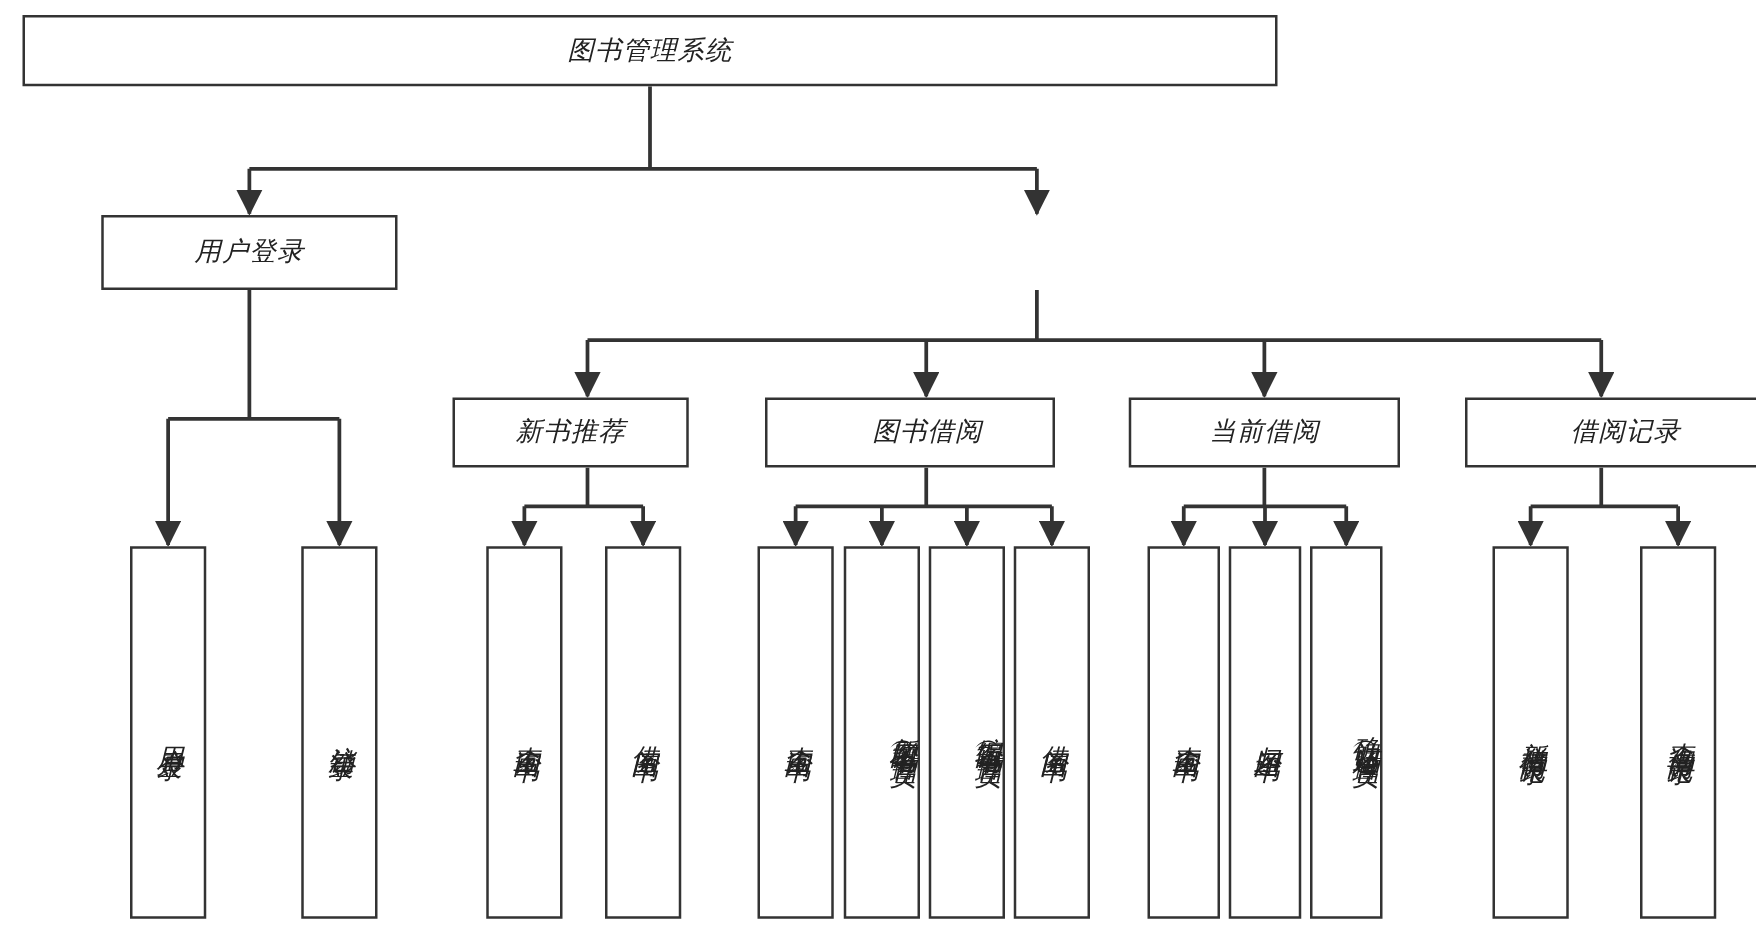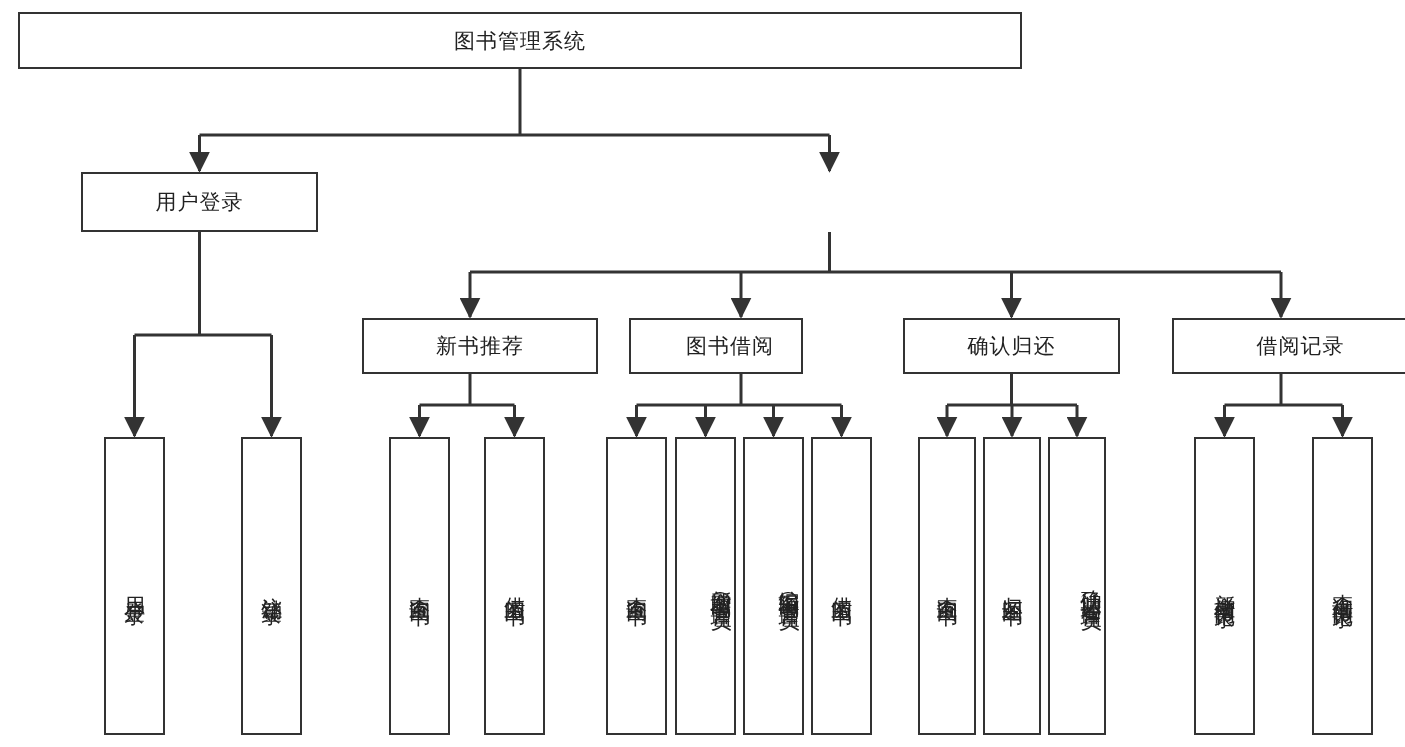--- a/index.html
+++ b/index.html
@@ -10,20 +10,21 @@
   }
   body {
     font-family: "Liberation Sans", "DejaVu Sans", sans-serif;
   }
   #canvas {
     position: relative;
     width: 1405px;
     height: 747px;
     background: #ffffff;
     overflow: hidden;
+    font-style: italic;
   }
   #edges {
     position: absolute;
     left: 0;
     top: 0;
     width: 1405px;
     height: 747px;
     pointer-events: none;
   }
   .node {
@@ -120,30 +121,30 @@
 
   <div class="node horiz" style="left: 18px; top: 12px; width: 1004px; height: 57px;">
     <span class="node-label">图书管理系统</span>
   </div>
 
   <div class="node horiz" style="left: 81px; top: 172px; width: 237px; height: 60px;">
     <span class="node-label">用户登录</span>
   </div>
 
 
-  <div class="node horiz" style="left: 362px; top: 318px; width: 236px; height: 56px;">
+  <div class="node horiz" style="left: 362px; top: 318px; width: 189px; height: 56px;">
     <span class="node-label">新书推荐</span>
   </div>
 
-  <div class="node horiz" style="left: 629px; top: 318px; width: 174px; height: 56px; padding-left: 28px;">
+  <div class="node horiz" style="left: 612px; top: 318px; width: 232px; height: 56px; padding-left: 28px;">
     <span class="node-label">图书借阅</span>
   </div>
 
   <div class="node horiz" style="left: 903px; top: 318px; width: 217px; height: 56px;">
-    <span class="node-label">确认归还</span>
+    <span class="node-label">当前借阅</span>
   </div>
 
   <div class="node horiz" style="left: 1172px; top: 318px; width: 257px; height: 56px;">
     <span class="node-label">借阅记录</span>
   </div>
 
   <div class="node vert centered" style="left: 104px; top: 437px; width: 61px; height: 298px;">
     <span class="node-label">用户登录</span>
   </div>
 

